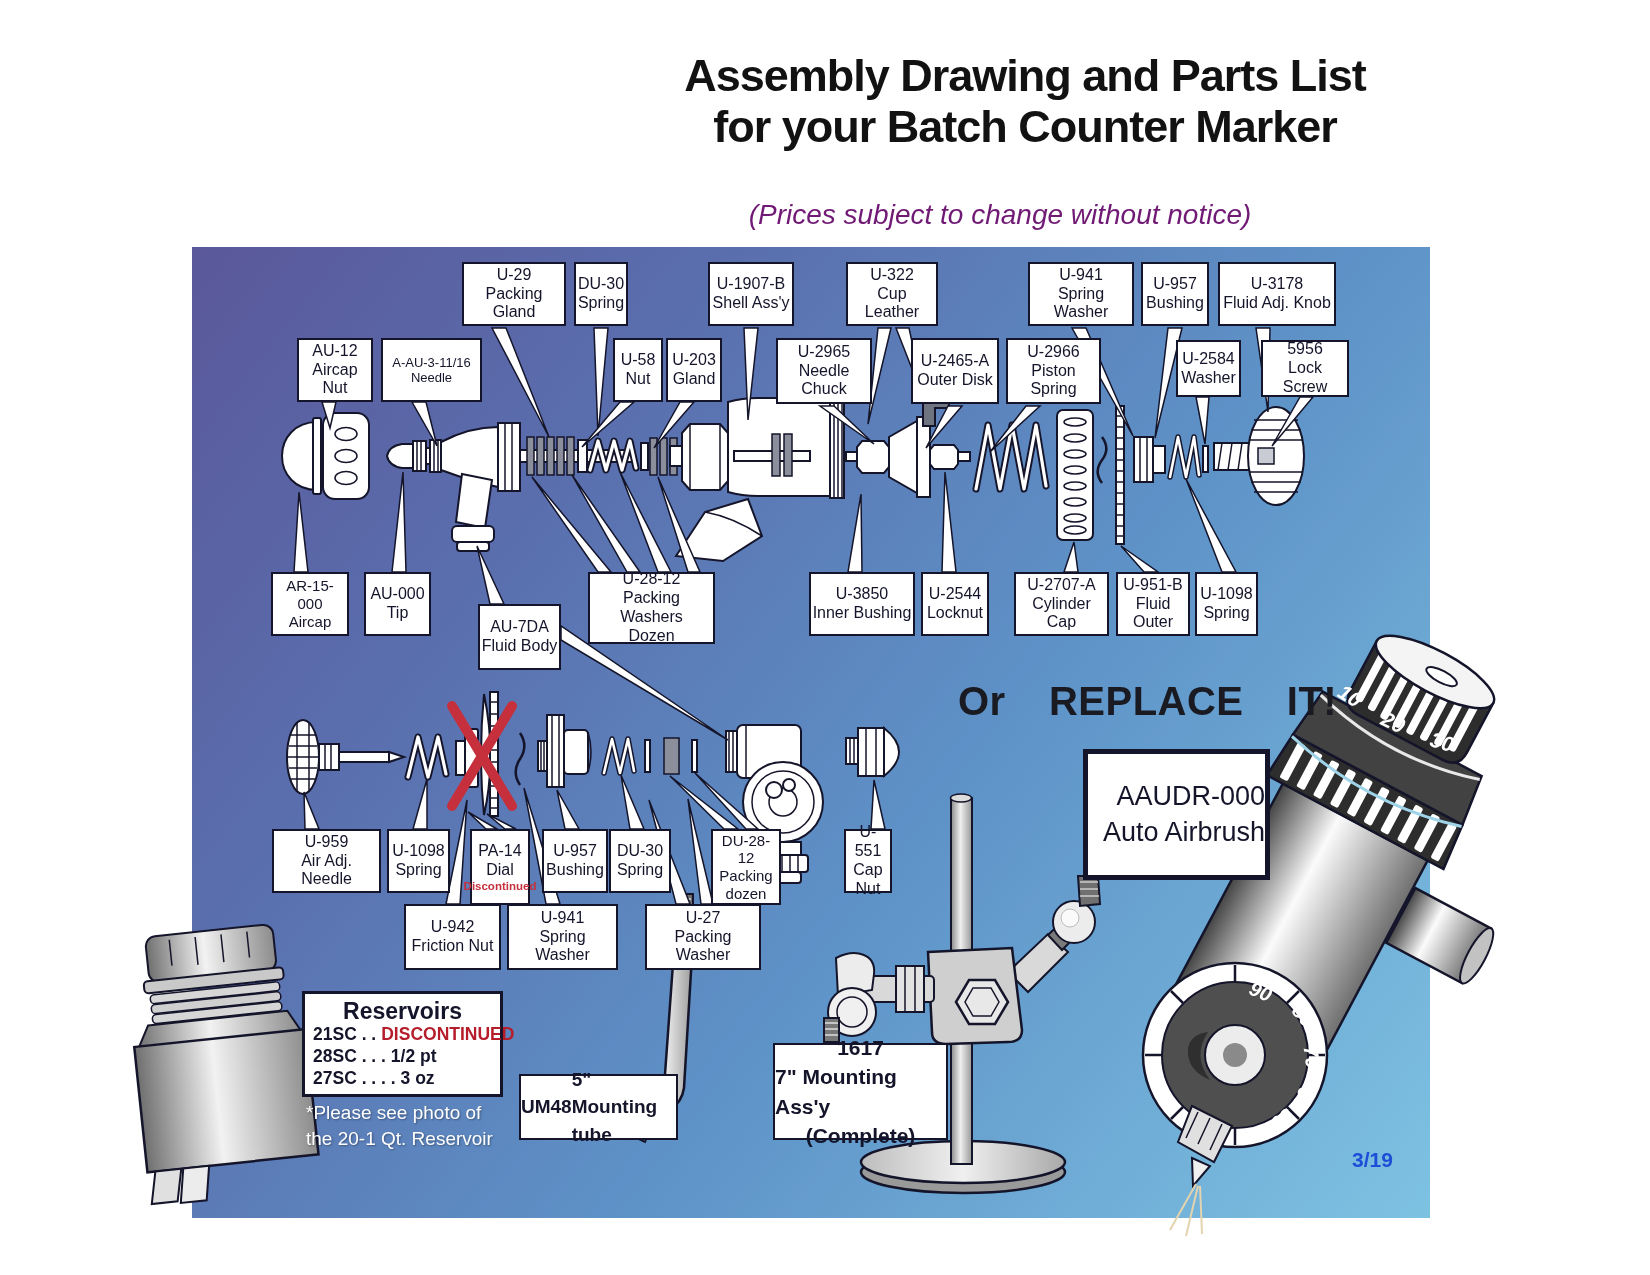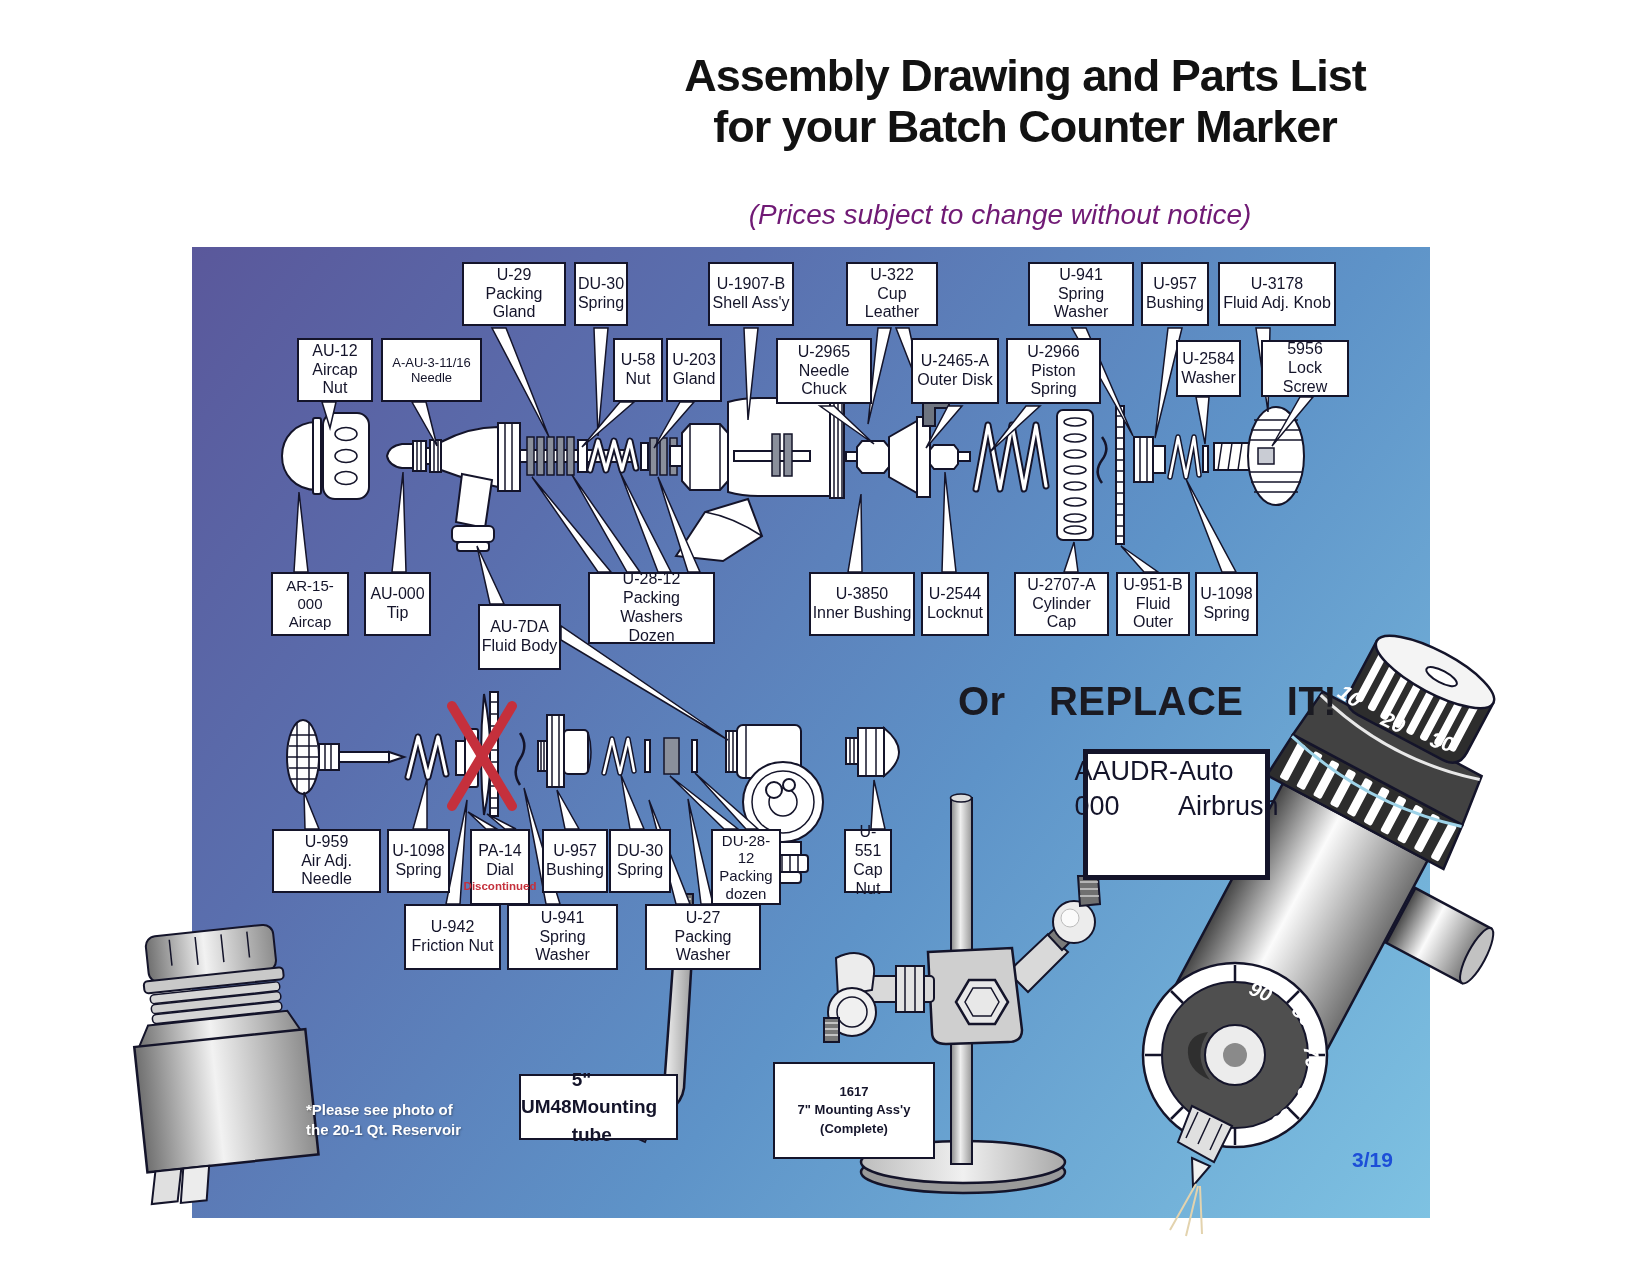--- a/index.html
+++ b/index.html
@@ -22,35 +22,35 @@
     background:#fff;border:2px solid #14142a;box-sizing:border-box;z-index:3;padding:1px;
     font-size:16px;line-height:1.18;color:#14142a;text-align:center;}
   .co-note{font-size:11.5px;font-weight:bold;color:#c5303c;line-height:1.1;}
   #title{position:absolute;left:640px;top:50px;width:770px;z-index:4;text-align:center;
     font-weight:bold;font-size:45px;line-height:1.14;letter-spacing:-1px;color:#121212;}
   #subtitle{position:absolute;left:640px;top:199px;width:720px;z-index:4;text-align:center;
     font-style:italic;font-size:28px;color:#701a75;}
   #replace-heading{position:absolute;left:958px;top:679px;z-index:4;font-weight:bold;
     font-size:40px;letter-spacing:.5px;word-spacing:10px;color:#1a1a22;white-space:pre;}
   #aaudr{position:absolute;left:1083px;top:749px;width:187px;height:131px;z-index:3;
-    background:#fff;border:5px solid #14142a;box-sizing:border-box;display:flex;
-    justify-content:center;align-items:flex-start;font-size:27px;line-height:1.3;color:#14142a;}
+    background:#fff;border:5px solid #14142a;box-sizing:border-box;display:flex;flex-direction:column;
+    justify-content:center;align-items:flex-end;font-size:27px;line-height:1.3;color:#14142a;}
   #res-box{position:absolute;left:302px;top:991px;width:201px;height:106px;z-index:3;background:#fff;
     border:3px solid #14142a;box-sizing:border-box;padding:4px 8px;color:#14142a;}
   #res-title{text-align:center;font-weight:bold;font-size:23px;line-height:1.15;}
   .res-row{font-weight:bold;font-size:17.5px;line-height:1.25;white-space:pre;}
   .red{color:#b51d2b;margin-left:5px;}
-  #res-foot{position:absolute;left:306px;top:1100px;z-index:3;color:#fff;font-weight:bold;
-    font-size:15px;line-height:1.35;text-shadow:1px 1px 2px rgba(0,0,0,.35);}
+  #res-foot{position:absolute;left:306px;top:1100px;z-index:3;color:#fff;font-weight:normal;
+    font-size:19px;line-height:1.35;text-shadow:1px 1px 2px rgba(0,0,0,.35);}
   #um48{position:absolute;left:519px;top:1074px;width:159px;height:66px;z-index:3;background:#fff;
     border:2px solid #14142a;box-sizing:border-box;display:flex;flex-direction:row;justify-content:center;
     align-items:center;font-weight:bold;font-size:19px;line-height:1.45;color:#14142a;}
-  #m1617{position:absolute;left:773px;top:1043px;width:162px;height:97px;z-index:3;background:#fff;
+  #m1617{position:absolute;left:773px;top:1043px;width:175px;height:97px;z-index:3;background:#fff;
     border:2px solid #14142a;box-sizing:border-box;display:flex;flex-direction:column;justify-content:center;
-    align-items:center;font-weight:bold;font-size:13px;line-height:1.4;color:#14142a;margin-top:19px;}
+    align-items:center;font-weight:bold;font-size:21px;line-height:1.4;color:#14142a;}
   #datecode{position:absolute;left:1352px;top:1148px;z-index:4;font-weight:bold;font-size:21px;color:#1d4ed8;}
 </style>
 </head>
 <body>
 
 <div id="stage">
   <div id="panel"></div>
 
   <svg id="art" width="1650" height="1275" viewBox="0 0 1650 1275">
     <defs>
@@ -498,20 +498,26 @@
   <div class="co" style="left:844px;top:829px;width:48px;height:64px">
       <div>U-551</div>
       <div>Cap Nut</div>
     </div>
 
   <div id="aaudr">
     <div>AAUDR-000</div>
     <div>Auto Airbrush</div>
   </div>
 
+  <div id="res-box">
+    <div id="res-title">Reservoirs</div>
+    <div class="res-row"><span>21SC . .</span><span class="red">DISCONTINUED</span></div>
+    <div class="res-row"><span>28SC . . . 1/2 pt</span><span class="red"></span></div>
+    <div class="res-row"><span>27SC . . . . 3 oz</span><span class="red"></span></div>
+  </div>
   <div id="res-foot">
     <div>*Please see photo of</div>
     <div>the 20-1 Qt. Reservoir</div>
   </div>
 
   <div id="um48">
     <div>UM48</div>
     <div>5" Mounting tube</div>
   </div>
   <div id="m1617">

